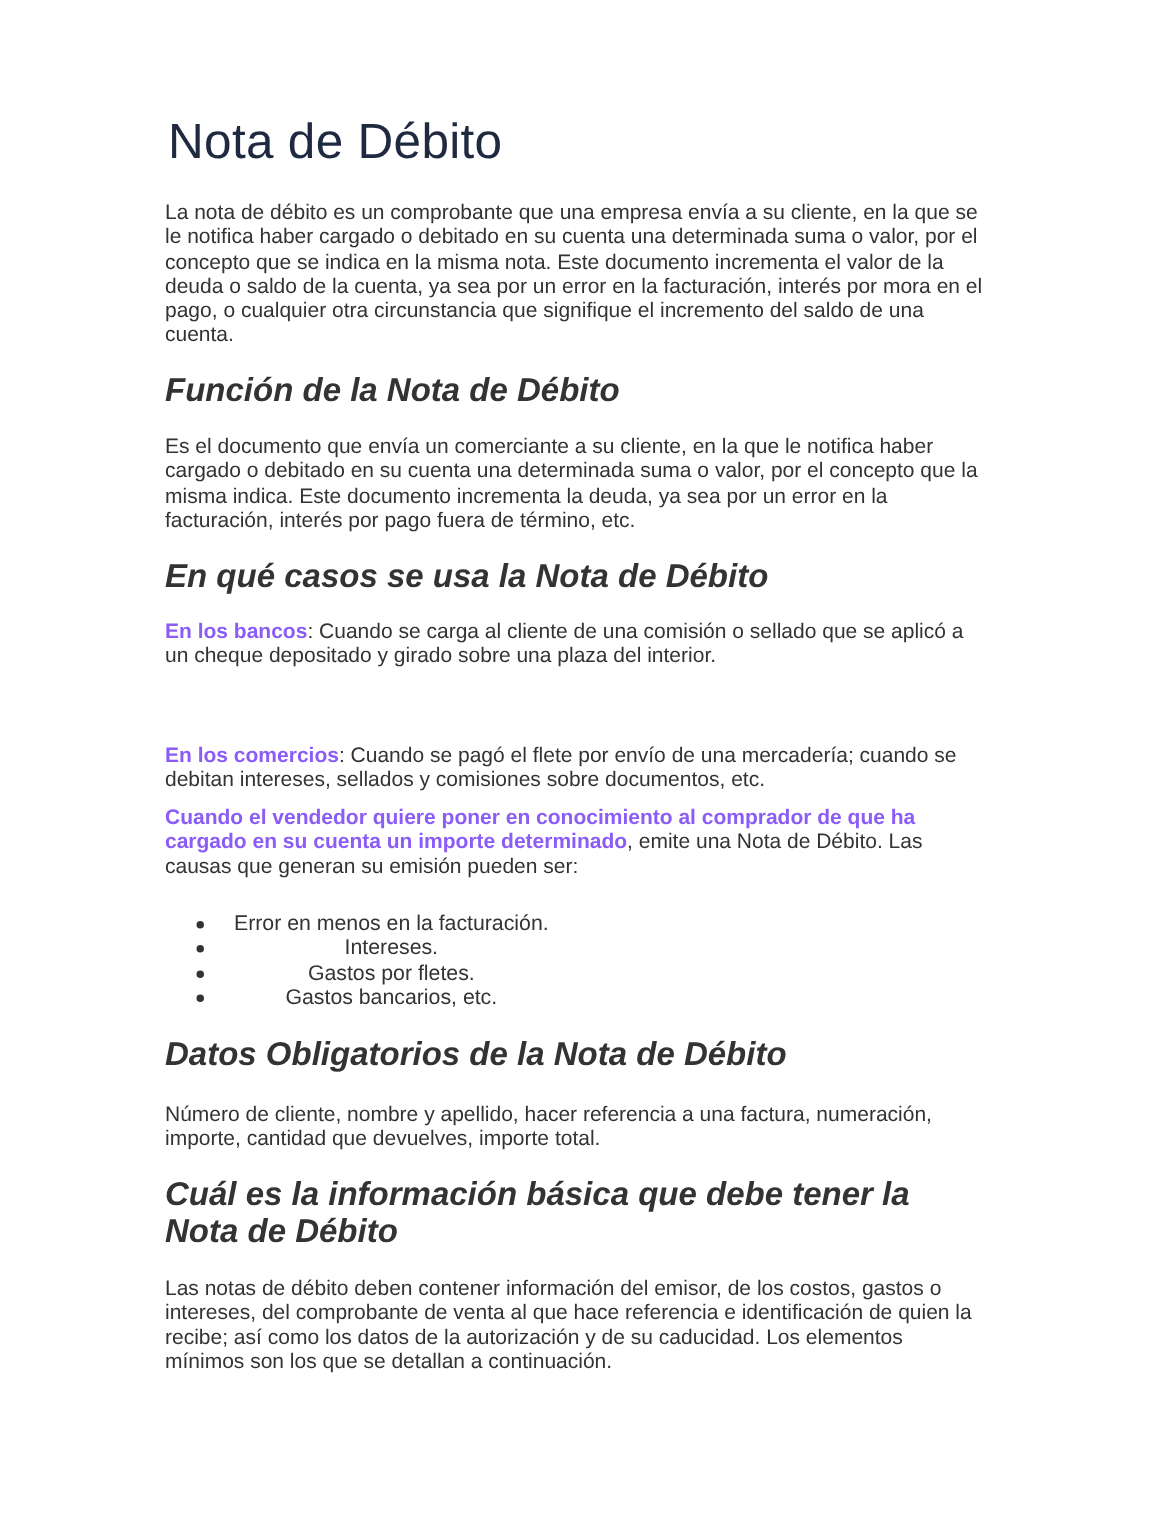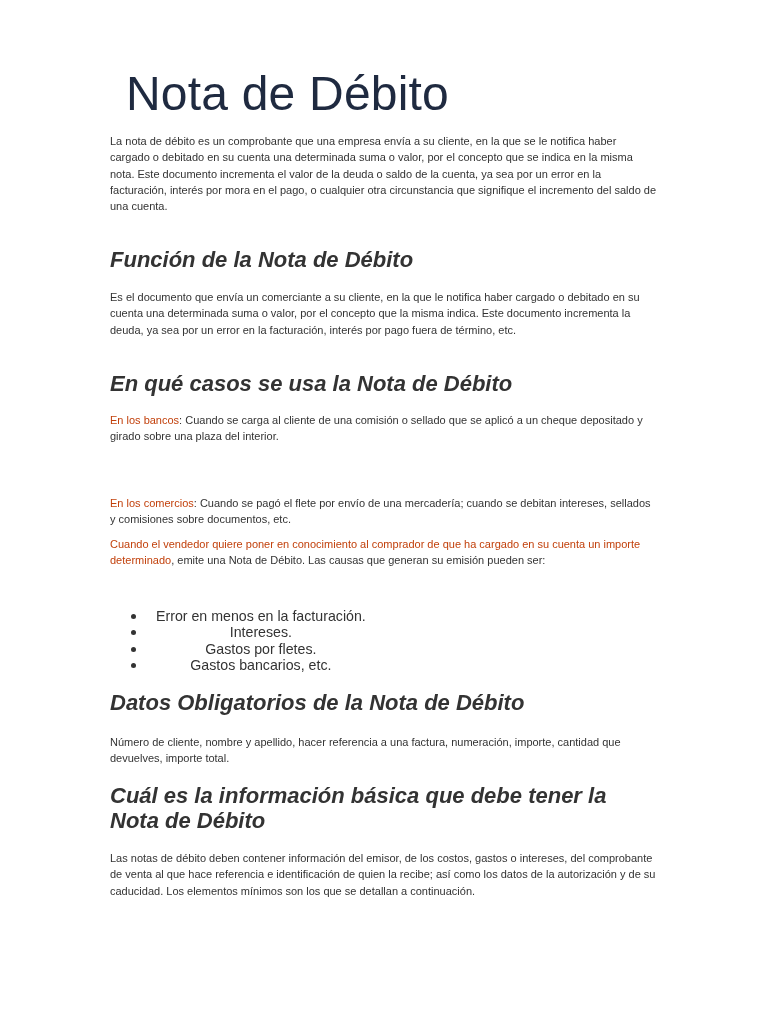--- a/index.html
+++ b/index.html
@@ -16,40 +16,40 @@
       color: #333333;
     }
     .page {
       position: absolute;
       left: 110px;
       top: 0;
       width: 548px;
     }
     .title {
       position: absolute;
-      left: 16px;
+      left: 2px;
       top: 70px;
       margin: 0;
-      font-size: 48px;
+      font-size: 33px;
       font-weight: normal;
       color: #1f2a40;
       letter-spacing: 0.2px;
       line-height: 48px;
       white-space: nowrap;
     }
     .p {
       position: absolute;
       left: 0;
       margin: 0;
-      font-size: 11px;
+      font-size: 14px;
       line-height: 16.3px;
       color: #333333;
       width: 548px;
     }
-    .p b { font-weight: normal; color: #c2410c; }
+    .p b { font-weight: bold; color: #8b5cf6; }
     .h2 {
       position: absolute;
       left: 0;
       margin: 0;
       font-size: 22px;
       font-weight: bold;
       color: #333333;
       line-height: 25px;
       width: 548px;
       font-style: italic;

